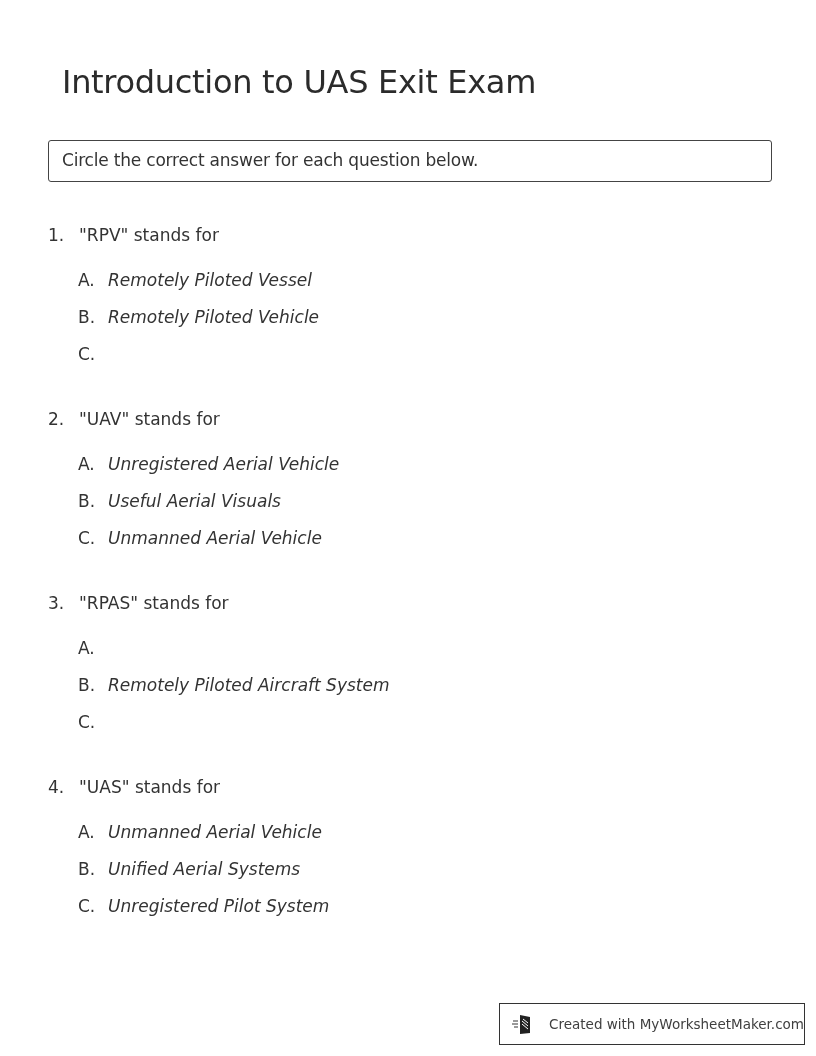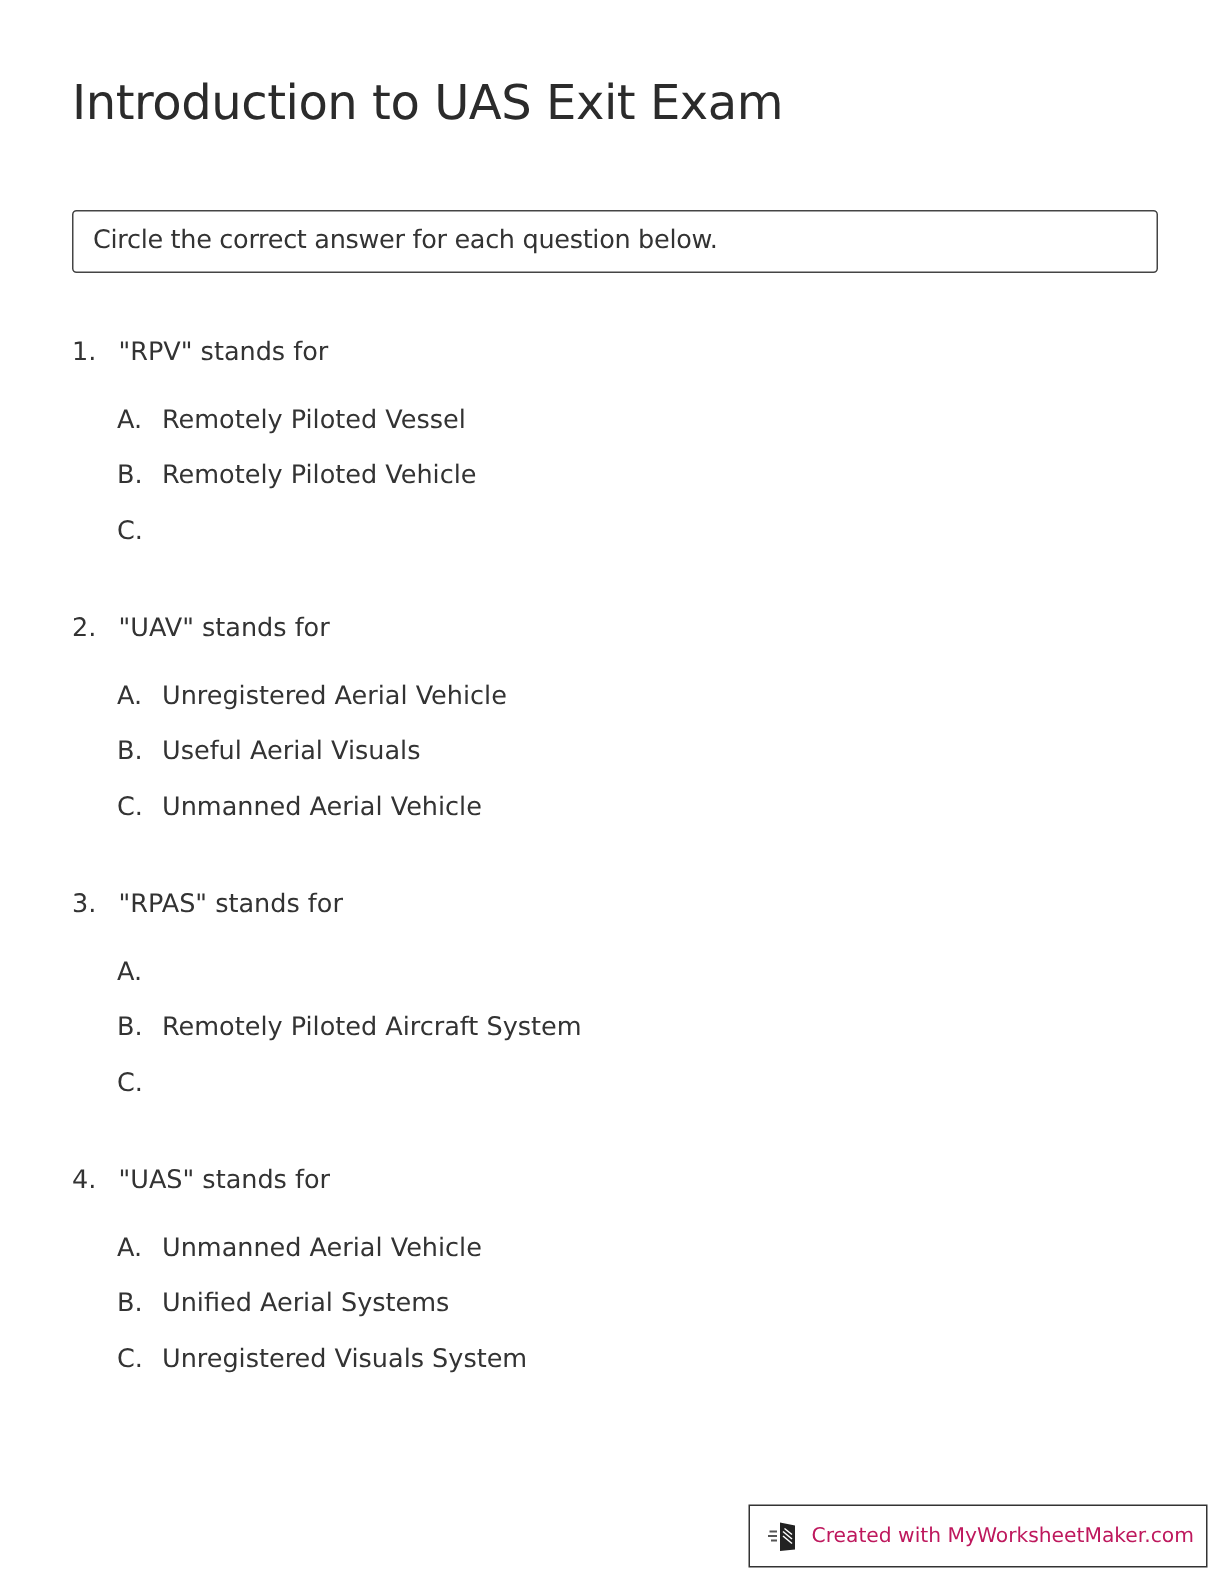--- a/index.html
+++ b/index.html
@@ -15,21 +15,21 @@
       font-family: "DejaVu Sans", "Liberation Sans", sans-serif;
       color: #333333;
     }
     .title {
       position: absolute;
       left: 48px;
       top: 46px;
       font-size: 32px;
       font-weight: normal;
       color: #2b2b2b;
-      margin: 0;
+      margin: 14px;
       letter-spacing: -0.3px;
       line-height: 44px;
     }
     .instructions {
       position: absolute;
       left: 48px;
       top: 140px;
       width: 724px;
       height: 42px;
       box-sizing: border-box;
@@ -78,34 +78,36 @@
     }
     .opt-letter {
       position: absolute;
       left: 0;
       top: 0;
     }
     .opt-text {
       position: absolute;
       left: 30px;
       top: 0;
+      font-style: italic;
     }
     .footer-badge {
       position: absolute;
       left: 499px;
       top: 1003px;
       width: 306px;
       height: 42px;
       box-sizing: border-box;
       border: 1.5px solid #333333;
       display: flex;
       align-items: center;
       padding-left: 12px;
       font-size: 13.5px;
-      color: #be185d;
+      color: #404040;
+      justify-content: space-between;
     }
     .logo-icon {
       width: 22px;
       height: 22px;
       margin-right: 7px;
       display: inline-block;
     }
   </style>
 </head>
 <body>
@@ -183,21 +185,21 @@
     <div class="option">
       <span class="opt-letter">A.</span>
       <span class="opt-text">Unmanned Aerial Vehicle</span>
     </div>
     <div class="option">
       <span class="opt-letter">B.</span>
       <span class="opt-text">Unified Aerial Systems</span>
     </div>
     <div class="option">
       <span class="opt-letter">C.</span>
-      <span class="opt-text">Unregistered Visuals System</span>
+      <span class="opt-text">Unregistered Pilot System</span>
     </div>
   </div>
 </div>
 
 <div class="footer-badge">
   <span class="logo-icon">
     <svg width="22" height="22" viewBox="0 0 22 22">
       <line x1="1" y1="8" x2="6" y2="8" stroke="#555" stroke-width="1.2"></line>
       <line x1="0" y1="11" x2="6" y2="11" stroke="#555" stroke-width="1.2"></line>
       <line x1="2" y1="14" x2="6" y2="14" stroke="#555" stroke-width="1.2"></line>

